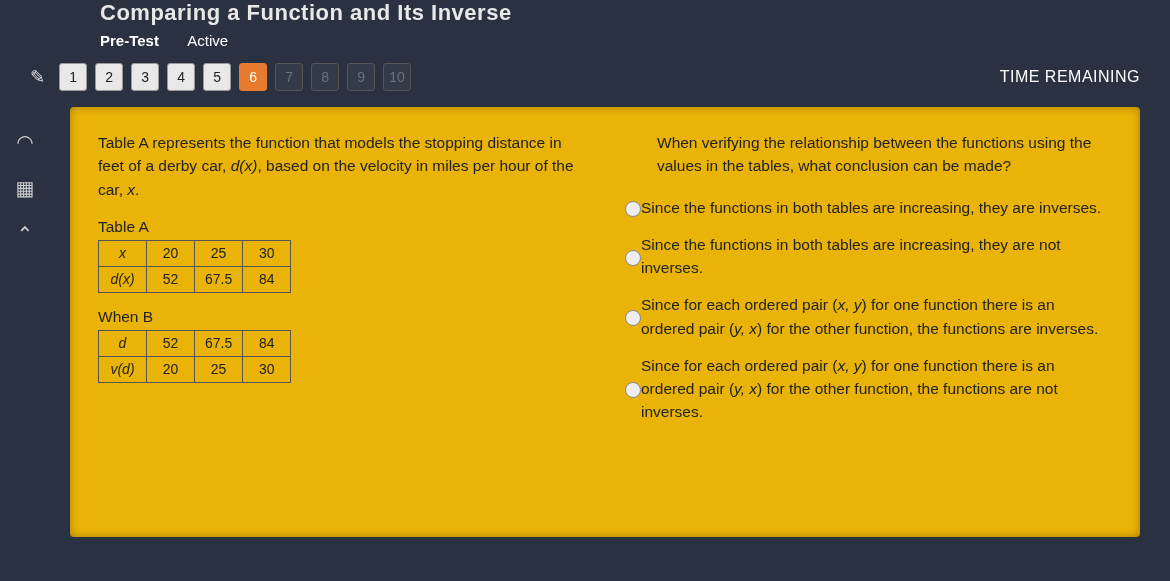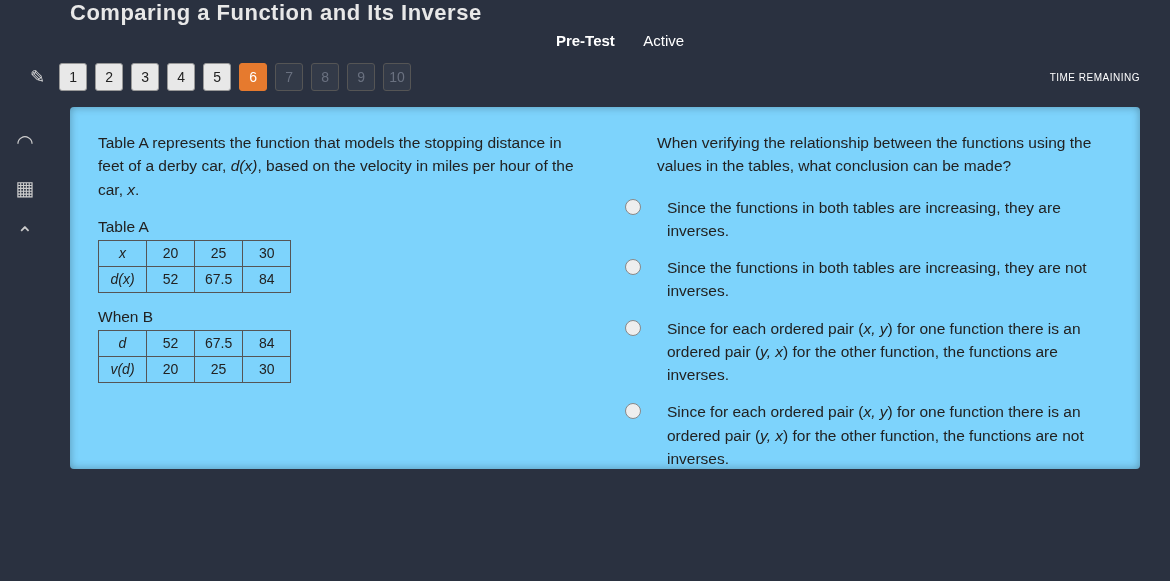--- a/index.html
+++ b/index.html
@@ -1,41 +1,41 @@
 <!DOCTYPE html>
 <html><head>
 <meta charset="utf-8">
 <style>
 * { margin:0; padding:0; box-sizing:border-box; }
 body { font-family: Arial, sans-serif; background:#2a3140; width:1170px; height:581px; overflow:hidden; }
-.top-bar { padding:0 0 0 70px; color:#fff; }
+.top-bar { padding:0 0 0 70px; color:#fff;margin-left:30px; }
 .title { font-size:22px; font-weight:bold; color:#e8e8e8; letter-spacing:.5px; }
-.subhead { margin-top:6px; font-size:15px;text-align:center; }
+.subhead { margin-top:6px; font-size:15px; }
 .subhead span:first-child { font-weight:bold; margin-right:25px; }
 .nav-row { display:flex; align-items:center; padding:14px 30px 10px 30px; }
 .edit-icon { color:#ddd; margin-right:14px; font-size:18px; }
 .qnums { display:flex; gap:8px; }
 .qnum { width:28px; height:28px; border:1px solid #777; color:#ddd; font-size:14px; display:flex; align-items:center; justify-content:center; border-radius:3px; background:#333a48; }
 .qnum.done { background:#e8e8e8; color:#222; border-color:#999; }
 .qnum.active { background:#e67a2e; color:#fff; border-color:#e67a2e; }
 .qnum.future { color:#6a7180; border-color:#555; }
 .timer { margin-left:auto; color:#fff; text-align:center; }
-.timer .lbl { font-size:10px; letter-spacing:.5px; }
+.timer .lbl { font-size:16px; letter-spacing:.5px; }
 .timer .val { font-size:22px; font-weight:bold; }
 .side { position:absolute; left:0; top:130px; width:50px; display:flex; flex-direction:column; gap:22px; align-items:center; color:#ccc; font-size:20px; }
-.content { background:#7dd3fc; margin:6px 30px 0 70px; border-radius:4px; padding:24px 28px; display:flex; gap:40px; height:362px; color:#222; box-shadow:0 0 8px rgba(0,0,0,.3) inset; }
+.content { background:#eab308; margin:6px 30px 0 70px; border-radius:4px; padding:24px 28px; display:flex; gap:40px; height:430px; color:#222; box-shadow:0 0 8px rgba(0,0,0,.3) inset; }
 .left, .right { flex:1; font-size:15.5px; line-height:1.5; }
 .left p { margin-bottom:14px; }
 .tbl-title { margin-top:6px; margin-bottom:2px; }
 table { border-collapse:collapse; margin-bottom:12px; }
 td { border:1px solid #555; padding:2px 10px; font-size:14px; text-align:center; min-width:48px; }
 td:first-child { font-style:italic; }
 .question { margin-bottom:18px;margin-left:32px; }
 .opts { display:flex; flex-direction:column; gap:14px; }
-.opt { display:flex; gap:26px; cursor:pointer; }
+.opt { display:flex; gap:0; cursor:pointer;align-items:center; }
 .radio { width:16px; height:16px; border:1px solid #888; border-radius:50%; flex-shrink:0; margin-top:3px; background:#eee; }
 .opt-text { flex:1; }
 </style>
 </head>
 <body>
 
 <div class="top-bar">
   <div class="title">Comparing a Function and Its Inverse</div>
   <div class="subhead">
     <span>Pre-Test</span>

